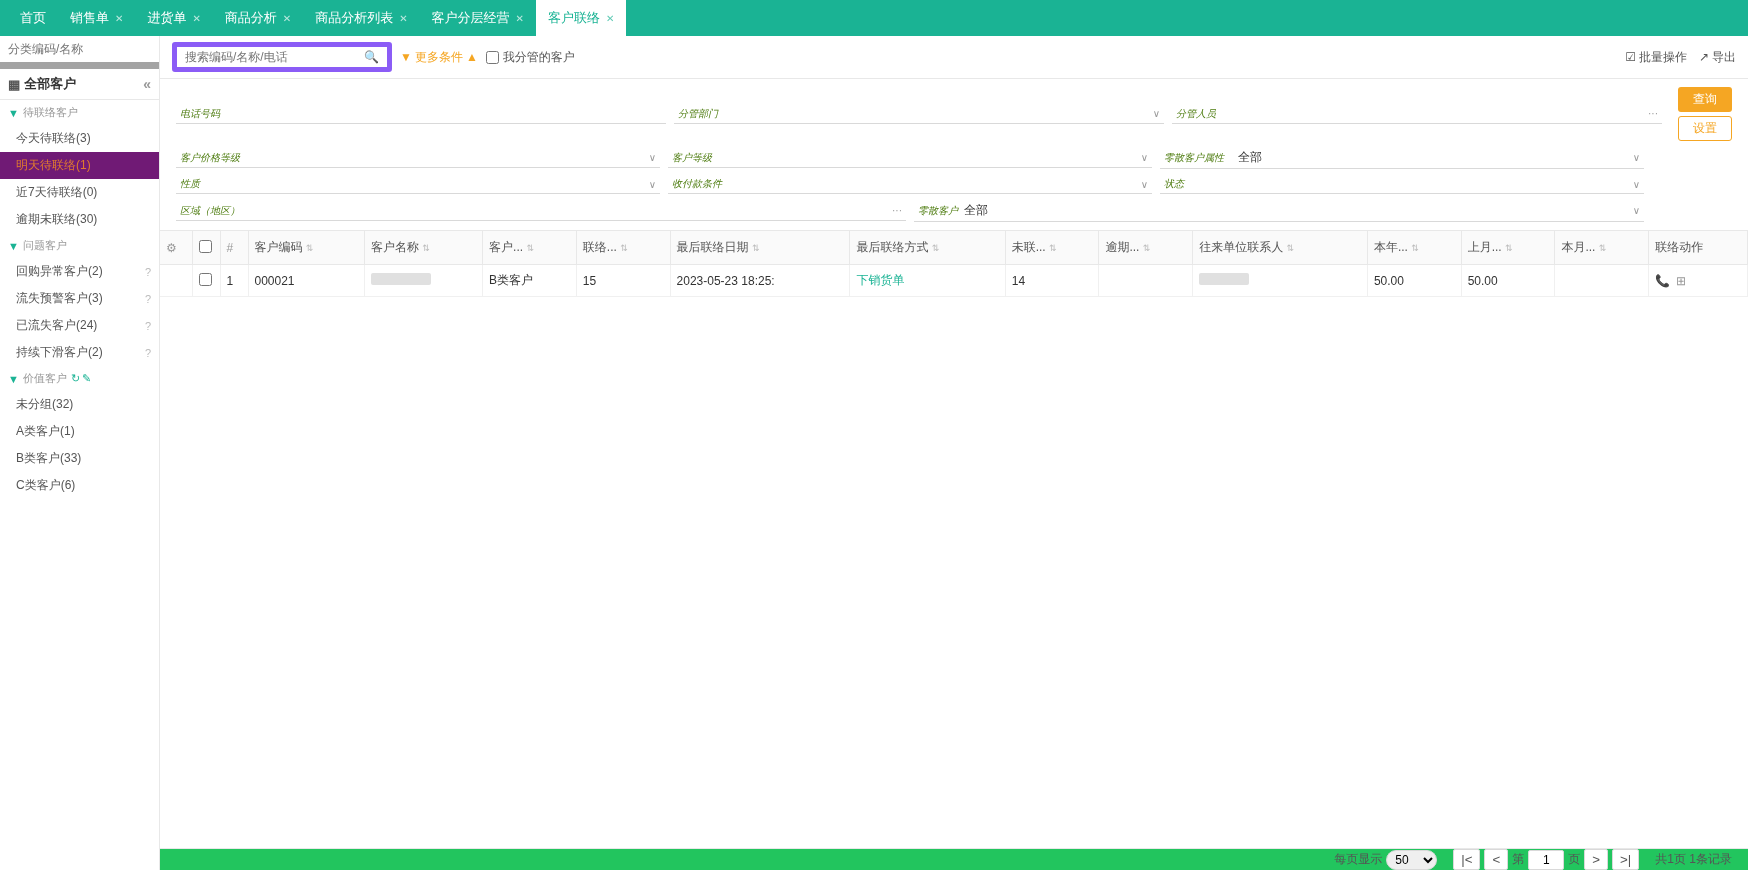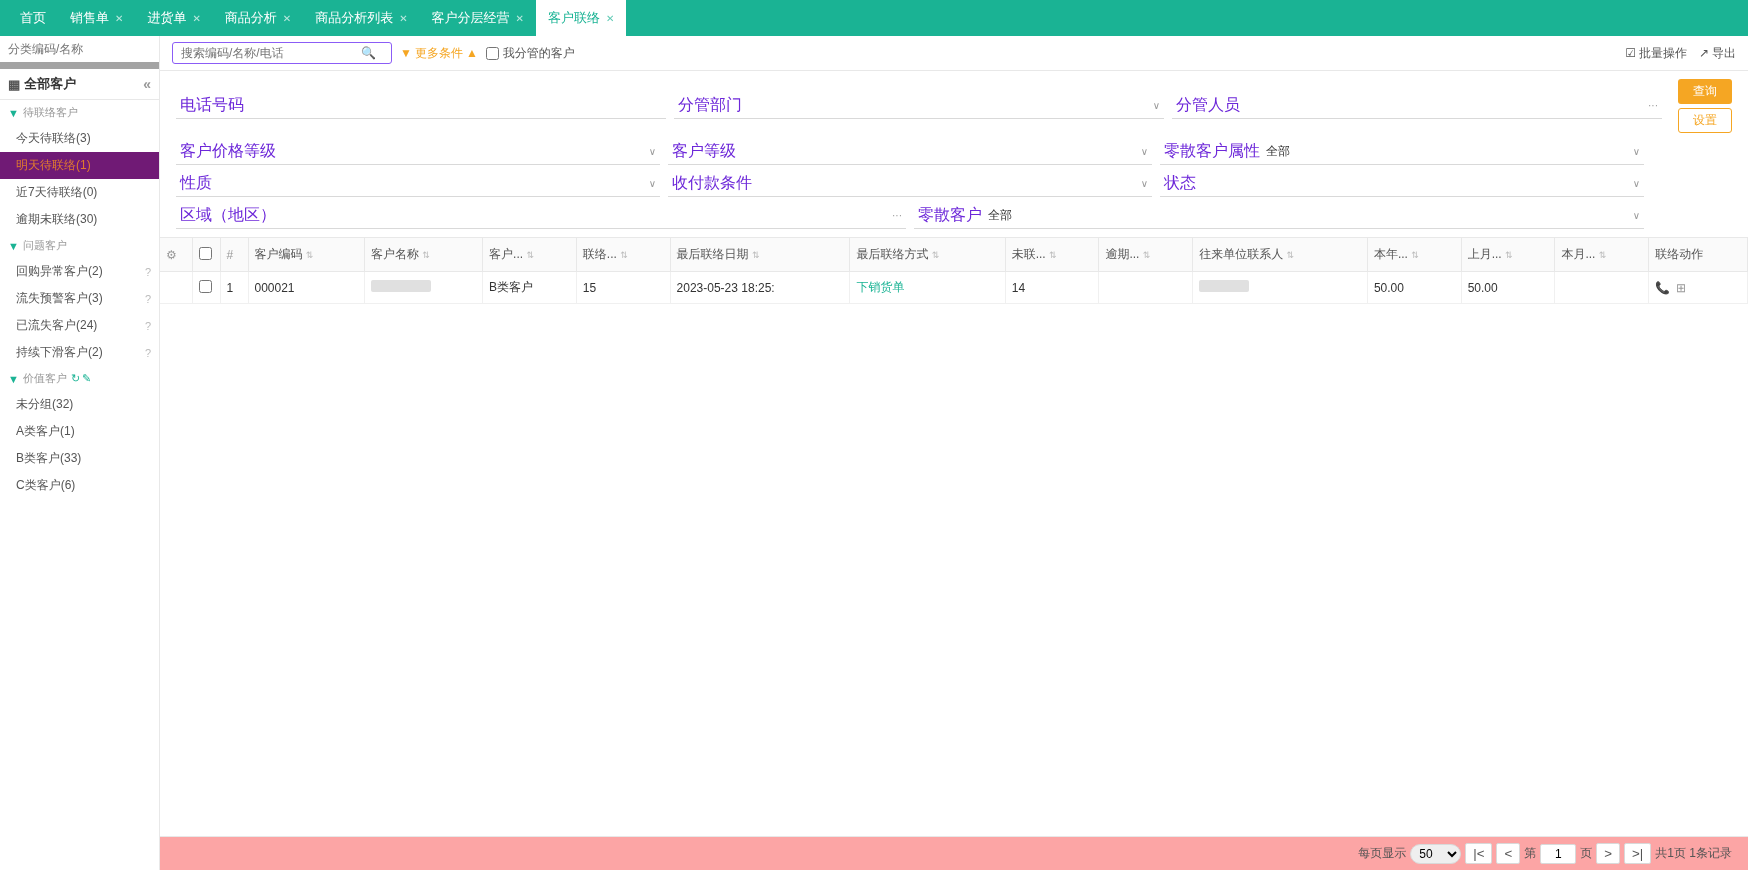--- a/index.html
+++ b/index.html
@@ -96,21 +96,21 @@
       display: flex;
       align-items: center;
       padding: 6px 12px;
       background: #fff;
       border-bottom: 1px solid #e8e8e8;
       gap: 8px;
     }
     .toolbar .search-box {
       display: flex;
       align-items: center;
-      border: 1px solid #8b5cf6;
+      border: 5px solid #8b5cf6;
       border-radius: 3px;
       padding: 3px 8px;
       width: 220px;
     }
     .toolbar .search-box input {
       border: none;
       outline: none;
       font-size: 12px;
       color: #666;
       width: 180px;
@@ -161,24 +161,25 @@
     .filter-row:last-child { margin-bottom: 0; }
     .filter-item {
       display: flex;
       align-items: center;
       flex: 1;
       border-bottom: 1px solid #d9d9d9;
       padding: 2px 4px;
       min-width: 0;
     }
     .filter-item .filter-label {
-      color: #6d28d9;
+      color: #4d7c0f;
       white-space: nowrap;
       margin-right: 6px;
-      font-size: 16px;
+      font-size: 10px;
+      font-style: italic;
     }
     .filter-item .filter-value {
       flex: 1;
       color: #333;
       font-size: 12px;
     }
     .filter-item .filter-arrow {
       color: #999;
       font-size: 10px;
     }
@@ -245,24 +246,24 @@
       white-space: nowrap;
     }
     .link-text { color: #1ab394; cursor: pointer; text-decoration: none; }
     .action-icons { display: flex; gap: 6px; color: #999; cursor: pointer; }
 
     
     .pagination {
       display: flex;
       align-items: center;
       justify-content: flex-end;
-      padding: 6px 16px;
-      background: #fca5a5;
+      padding: 0 16px;
+      background: #22c55e;
       border-top: 1px solid #e8e8e8;
-      gap: 4px;
+      gap: 16px;
       font-size: 12px;
       color: #555;
     }
     .pagination .per-page {
       display: flex;
       align-items: center;
       gap: 4px;
     }
     .pagination select {
       border: 1px solid #d9d9d9;
@@ -457,21 +458,21 @@
         <div class="filter-item" style="flex:2;">
           <span class="filter-label">客户价格等级</span>
           <span class="filter-value"></span>
           <span class="filter-arrow">∨</span>
         </div>
         <div class="filter-item" style="flex:2;">
           <span class="filter-label">客户等级</span>
           <span class="filter-value"></span>
           <span class="filter-arrow">∨</span>
         </div>
-        <div class="filter-item" style="flex:2;">
+        <div class="filter-item" style="flex:2;gap:8px;">
           <span class="filter-label">零散客户属性</span>
           <span class="filter-value">全部</span>
           <span class="filter-arrow">∨</span>
         </div>
         <div style="width: 80px;"></div>
       </div>
 
       <div class="filter-row">
         <div class="filter-item" style="flex:2;">
           <span class="filter-label">性质</span>

